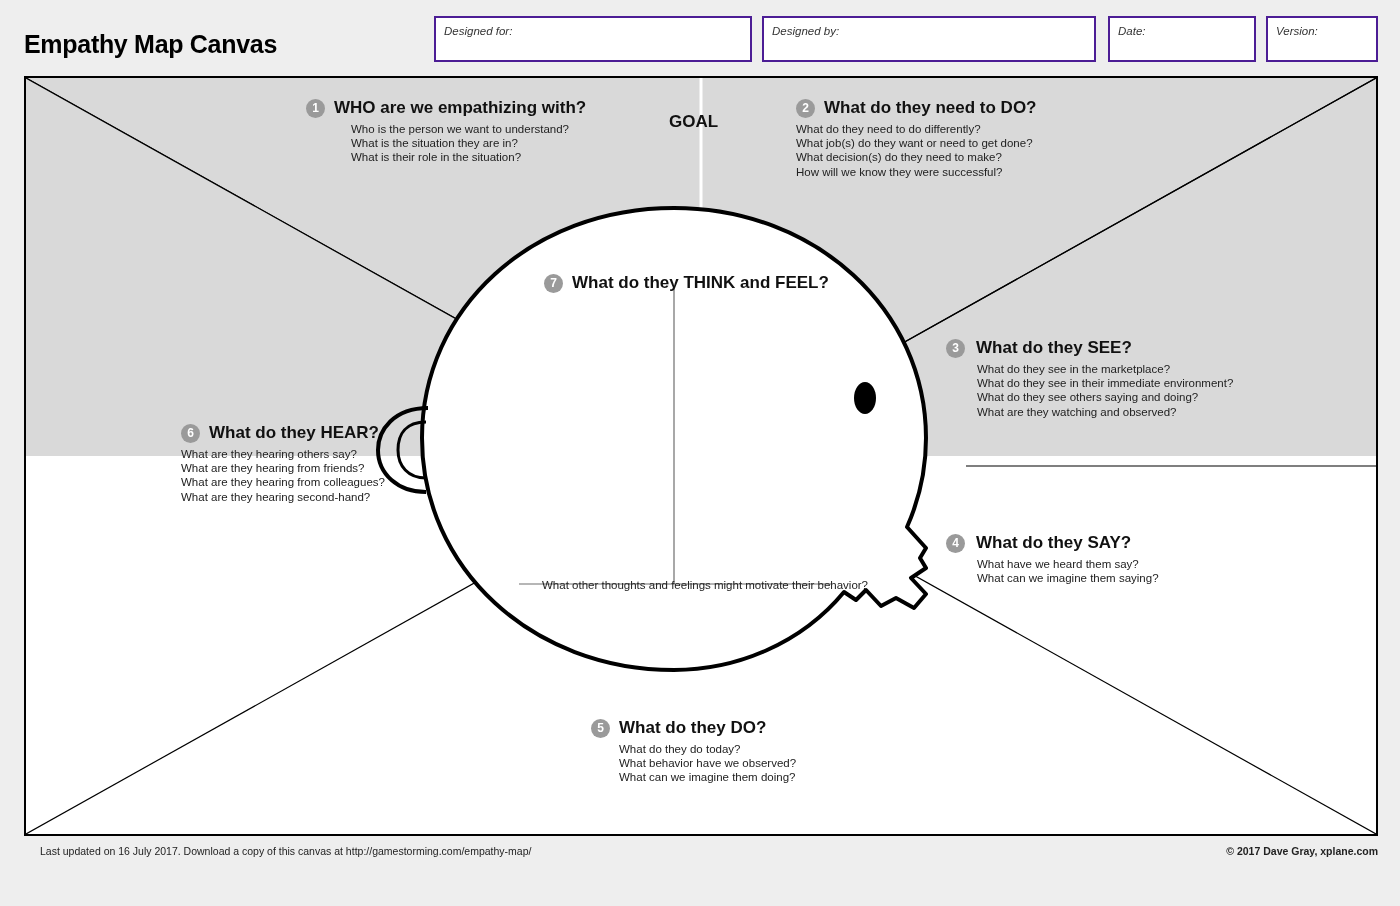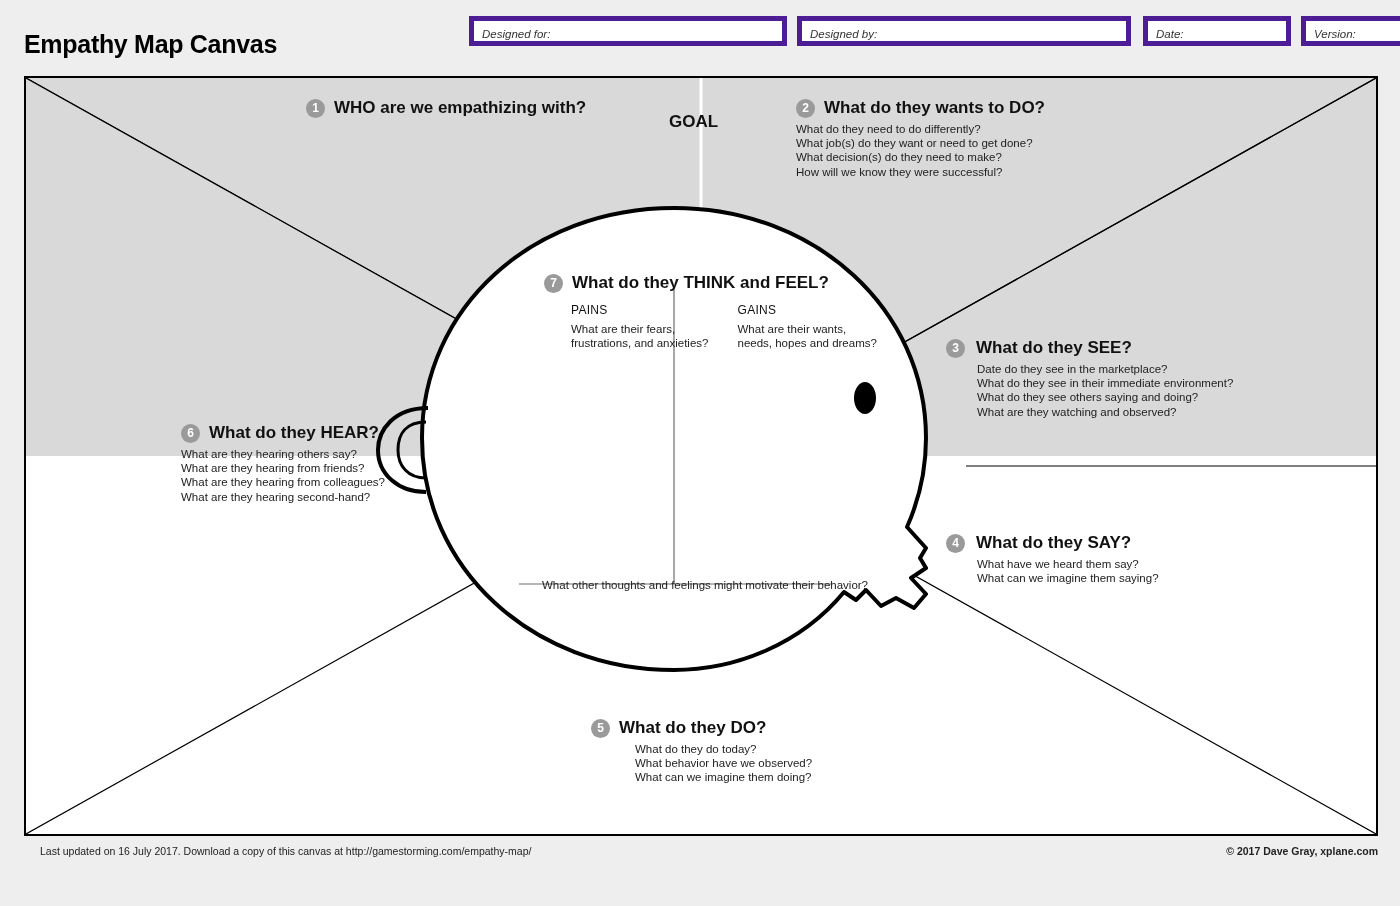--- a/index.html
+++ b/index.html
@@ -29,25 +29,24 @@
     left: 24px;
     top: 30px;
     font-size: 25px;
     font-weight: bold;
     letter-spacing: -0.3px;
     color: #000;
   }
   .meta-box {
     position: absolute;
     top: 16px;
-    height: 30px;
+    height: 46px;
     background: #ffffff;
-    border: 5px solid #4c1d95;
+    border: 2px solid #4c1d95;
     box-sizing: border-box;
-    margin-left: 35px;
   }
   .meta-label {
     position: absolute;
     left: 8px;
     top: 7px;
     font-size: 11.5px;
     font-style: italic;
     color: #333;
   }
   #meta-designed-for { left: 434px; width: 318px; }
@@ -264,42 +263,47 @@
     <line x1="493" y1="506" x2="805" y2="506" stroke="#6e6e6e" stroke-width="1.2"></line>
   </svg>
 
   <div id="goal-label">GOAL</div>
 
   <div class="block" id="block-who">
     <div class="block-head">
       <span class="num">1</span>
       <span class="head-title">WHO are we empathizing with?</span>
     </div>
+    <div class="lines">
+      <div>Who is the person we want to understand?</div>
+      <div>What is the situation they are in?</div>
+      <div>What is their role in the situation?</div>
+    </div>
   </div>
 
   <div class="block" id="block-do-need">
     <div class="block-head">
       <span class="num">2</span>
-      <span class="head-title">What do they wants to DO?</span>
+      <span class="head-title">What do they need to DO?</span>
     </div>
     <div class="lines">
       <div>What do they need to do differently?</div>
       <div>What job(s) do they want or need to get done?</div>
       <div>What decision(s) do they need to make?</div>
       <div>How will we know they were successful?</div>
     </div>
   </div>
 
   <div class="block" id="block-see">
     <div class="block-head">
       <span class="num">3</span>
       <span class="head-title">What do they SEE?</span>
     </div>
     <div class="lines">
-      <div>Date do they see in the marketplace?</div>
+      <div>What do they see in the marketplace?</div>
       <div>What do they see in their immediate environment?</div>
       <div>What do they see others saying and doing?</div>
       <div>What are they watching and observed?</div>
     </div>
   </div>
 
   <div class="block" id="block-say">
     <div class="block-head">
       <span class="num">4</span>
       <span class="head-title">What do they SAY?</span>
@@ -308,21 +312,21 @@
       <div>What have we heard them say?</div>
       <div>What can we imagine them saying?</div>
     </div>
   </div>
 
   <div class="block" id="block-do">
     <div class="block-head">
       <span class="num">5</span>
       <span class="head-title">What do they DO?</span>
     </div>
-    <div class="lines" style="margin-left:44px;">
+    <div class="lines" style="margin-left:28px;">
       <div>What do they do today?</div>
       <div>What behavior have we observed?</div>
       <div>What can we imagine them doing?</div>
     </div>
   </div>
 
   <div class="block" id="block-hear">
     <div class="block-head">
       <span class="num">6</span>
       <span class="head-title">What do they HEAR?</span>
@@ -333,36 +337,20 @@
       <div>What are they hearing from colleagues?</div>
       <div>What are they hearing second-hand?</div>
     </div>
   </div>
 
   <div id="block-think">
     <div class="block-head">
       <span class="num">7</span>
       <span class="head-title">What do they THINK and FEEL?</span>
     </div>
-    <div class="tf-cols">
-      <div class="tf-col">
-        <div class="tf-col-head">PAINS</div>
-        <div class="lines">
-          <div>What are their fears,</div>
-          <div>frustrations, and anxieties?</div>
-        </div>
-      </div>
-      <div class="tf-col">
-        <div class="tf-col-head">GAINS</div>
-        <div class="lines">
-          <div>What are their wants,</div>
-          <div>needs, hopes and dreams?</div>
-        </div>
-      </div>
-    </div>
   </div>
 
   <div id="think-bottom-note">What other thoughts and feelings might motivate their behavior?</div>
 
 </div>
 
 <div id="footer-left">Last updated on 16 July 2017. Download a copy of this canvas at http://gamestorming.com/empathy-map/</div>
 <div id="footer-right">© 2017 Dave Gray, xplane.com</div>
 
 </body></html>

